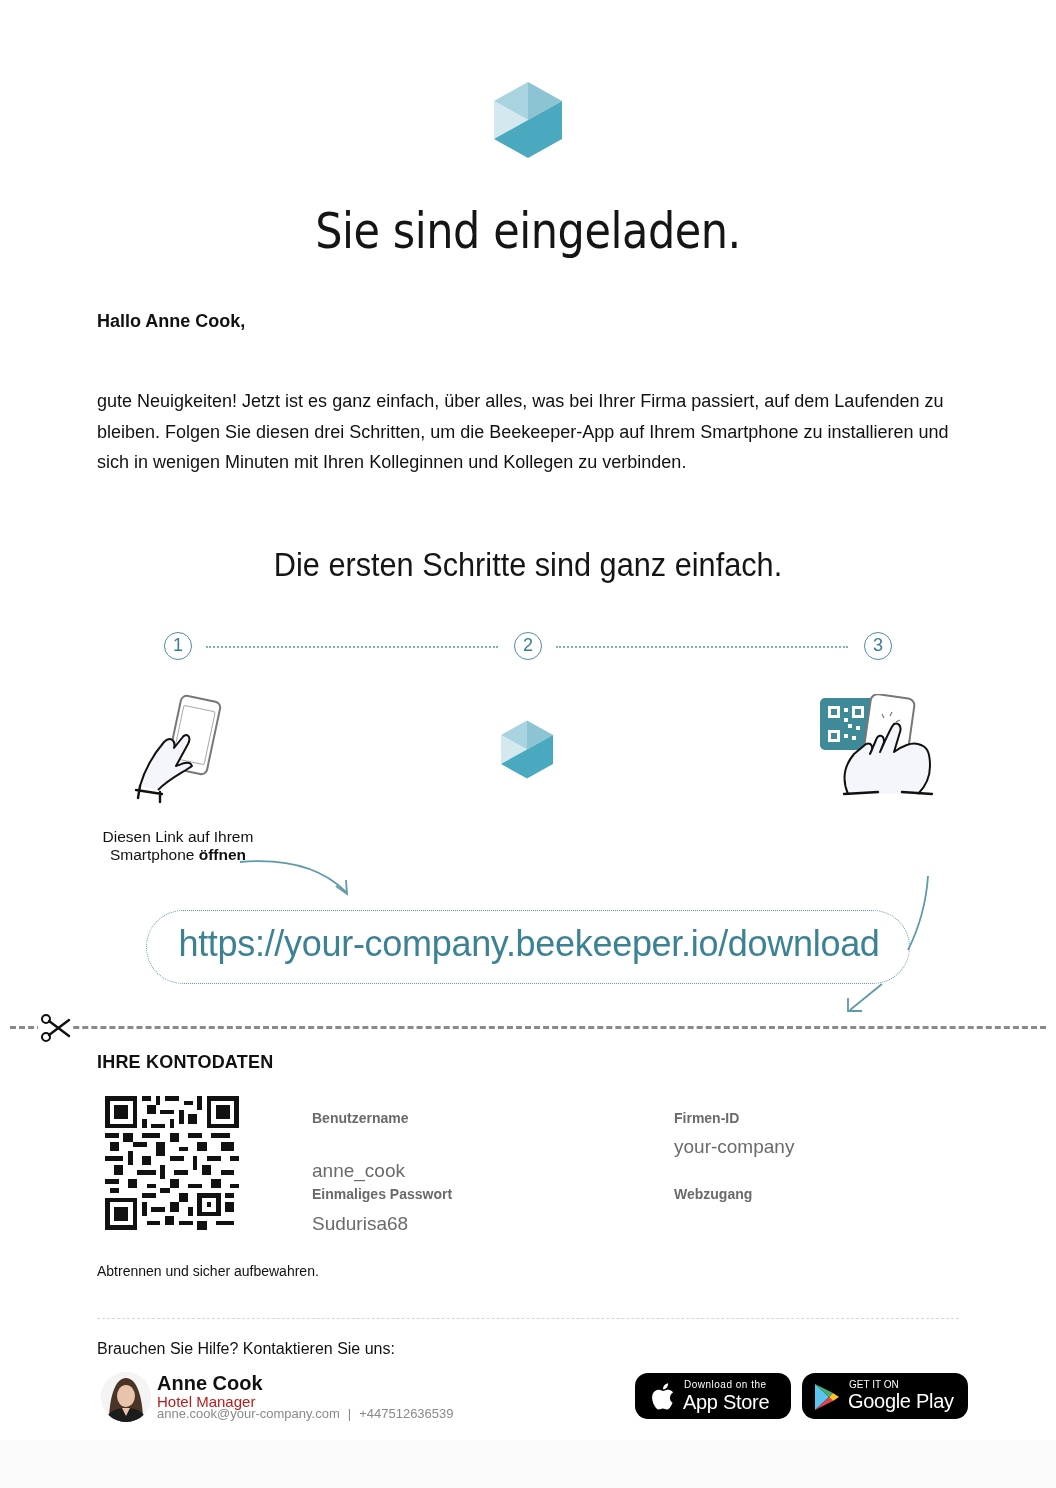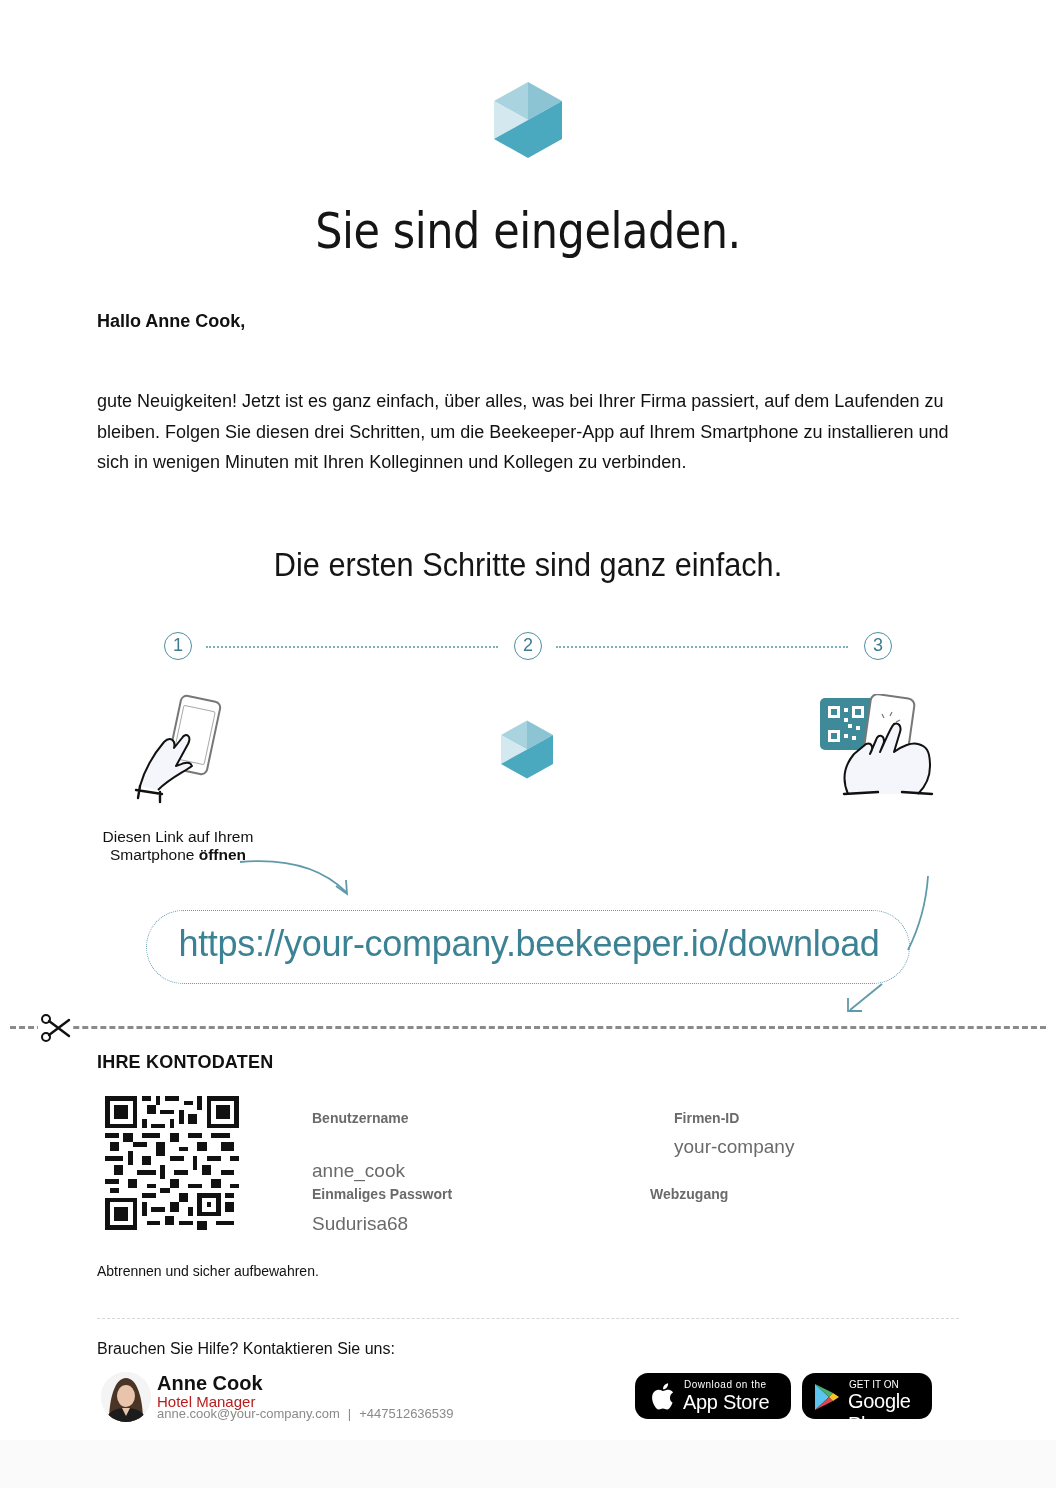--- a/index.html
+++ b/index.html
@@ -216,21 +216,21 @@
       <rect x="22" y="23" width="1" height="1" fill="#111"></rect>
   </svg>
 
   <div class="field-label" style="left:312px; top:1110px;">Benutzername</div>
   <div class="field-value" style="left:312px; top:1135px;margin-top:24px;">anne_cook</div>
   <div class="field-label" style="left:312px; top:1186px;">Einmaliges Passwort</div>
   <div class="field-value" style="left:312px; top:1212px;">Sudurisa68</div>
 
   <div class="field-label" style="left:674px; top:1110px;">Firmen-ID</div>
   <div class="field-value" style="left:674px; top:1135px;">your-company</div>
-  <div class="field-label" style="left:650px; top:1186px;">Webzugang</div>
+  <div class="field-label" style="left:674px; top:1186px;">Webzugang</div>
 
   <div class="note">Abtrennen und sicher aufbewahren.</div>
 
   <div class="sep"></div>
 
   <div class="help">Brauchen Sie Hilfe? Kontaktieren Sie uns:</div>
 
   <div class="avatar">
     <svg width="50" height="50" viewBox="0 0 50 50">
       <rect width="50" height="50" fill="#f4f4f4"></rect>
@@ -246,21 +246,21 @@
     <span>anne.cook@your-company.com</span><span class="pipe">|</span><span>+447512636539</span>
   </div>
 
   <div class="store-btn" style="left:635px; width:156px;">
     <svg style="position:absolute; left:14px; top:9px;" width="26" height="30" viewBox="0 0 26 30">
       <path d="M21,16 C21,12 24,10.5 24.2,10.4 C22.5,8 20,7.7 19,7.7 C17,7.5 15,9 14,9 C13,9 11.4,7.7 9.6,7.8 C7.4,7.8 5.3,9.1 4.2,11.1 C1.9,15.1 3.6,21 5.8,24.2 C6.9,25.8 8.2,27.5 9.8,27.4 C11.4,27.3 12,26.4 13.9,26.4 C15.8,26.4 16.3,27.4 18,27.4 C19.7,27.3 20.8,25.8 21.8,24.2 C23,22.4 23.5,20.6 23.6,20.5 C23.5,20.5 21,19.5 21,16 Z M17.8,5.4 C18.7,4.3 19.3,2.8 19.1,1.3 C17.8,1.4 16.3,2.2 15.4,3.3 C14.6,4.2 13.9,5.7 14.1,7.2 C15.5,7.3 16.9,6.5 17.8,5.4 Z" fill="#fff"></path>
     </svg>
     <div class="store-small" style="left:49px; top:6px;">Download on the</div>
     <div class="store-big" style="left:48px; top:18px;">App Store</div>
   </div>
-  <div class="store-btn" style="left:802px; width:130px;">
+  <div class="store-btn" style="left:802px; width:166px;">
     <svg style="position:absolute; left:10px; top:9px;" width="30" height="30" viewBox="0 0 30 30">
       <polygon points="3,2 17,15 3,28" fill="#5bc4ef"></polygon>
       <polygon points="3,2 21,11 17,15" fill="#4cae70"></polygon>
       <polygon points="3,28 17,15 21,19" fill="#e0454f"></polygon>
       <polygon points="21,11 27,15 21,19 17,15" fill="#f8c22d"></polygon>
     </svg>
     <div class="store-small" style="left:47px; top:6px; letter-spacing:0;">GET IT ON</div>
     <div class="store-big" style="left:46px; top:17px;">Google Play</div>
   </div>
 </div>

